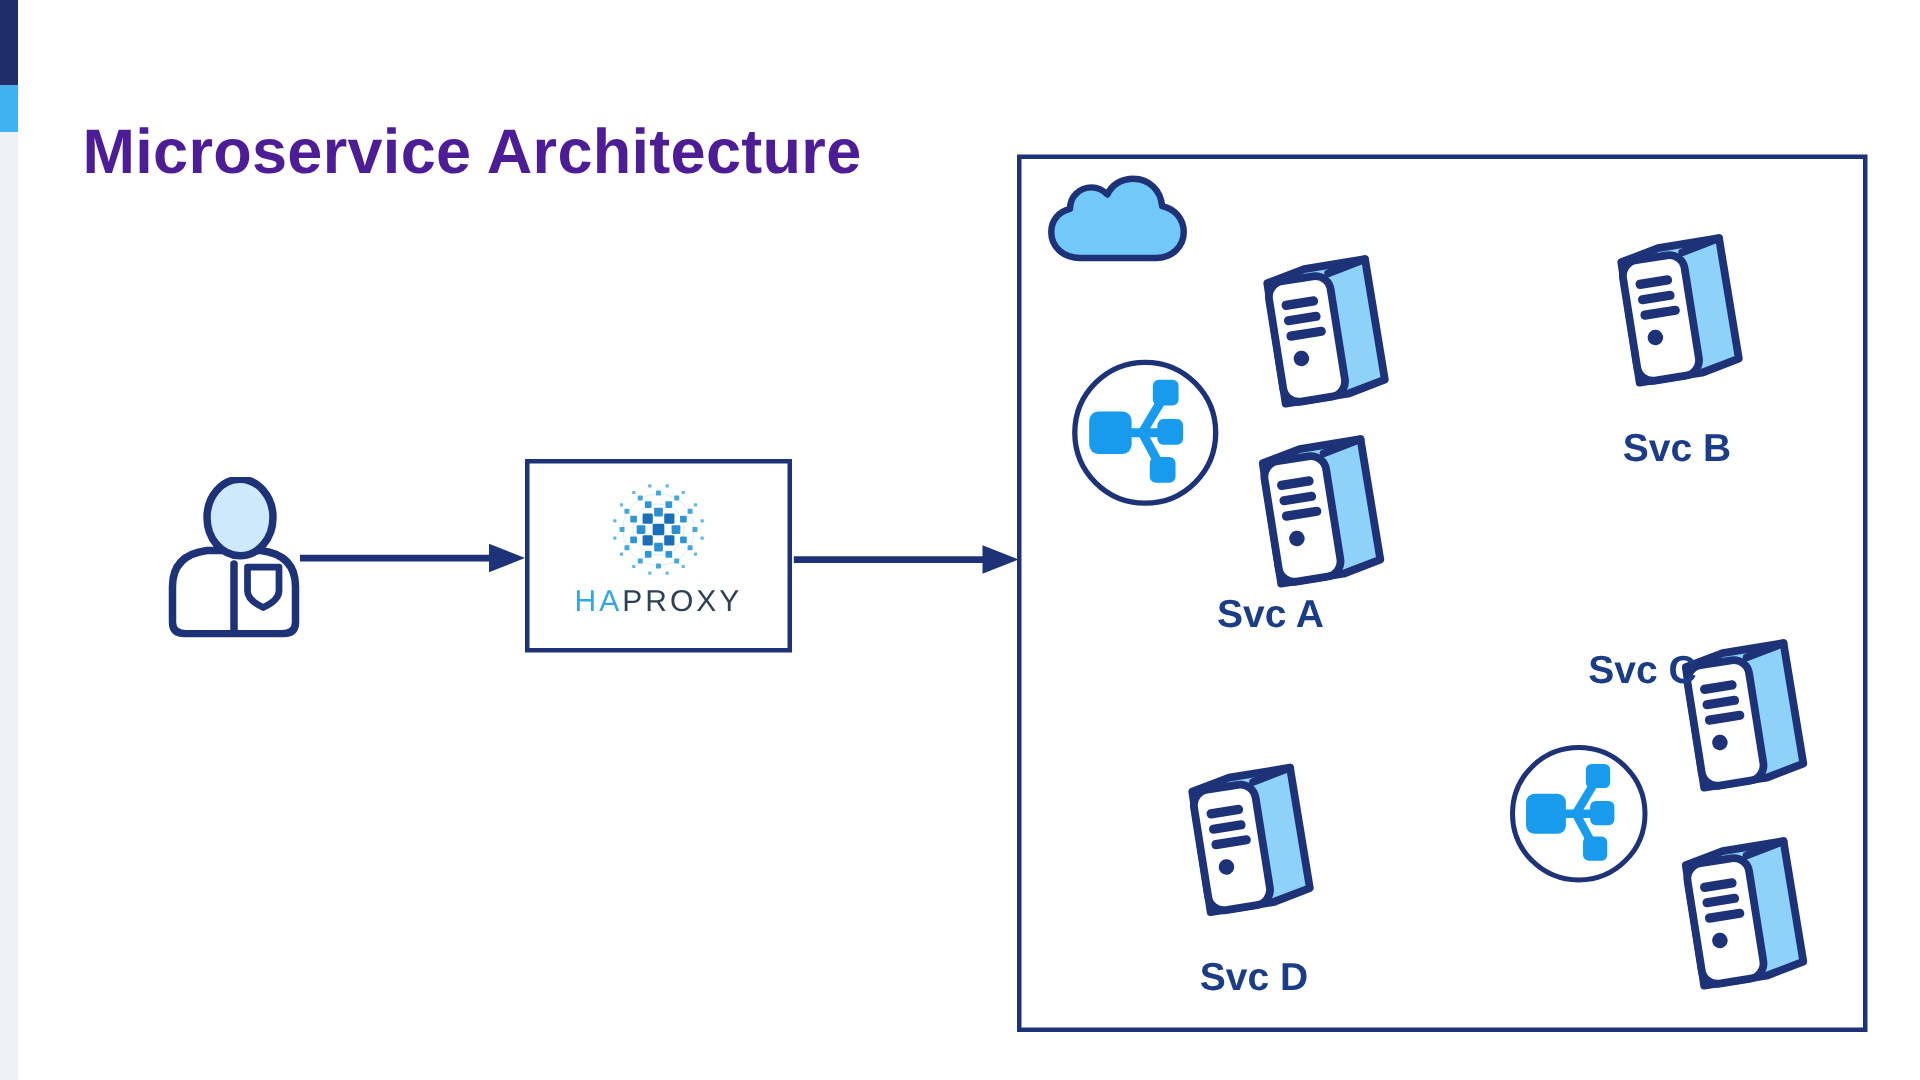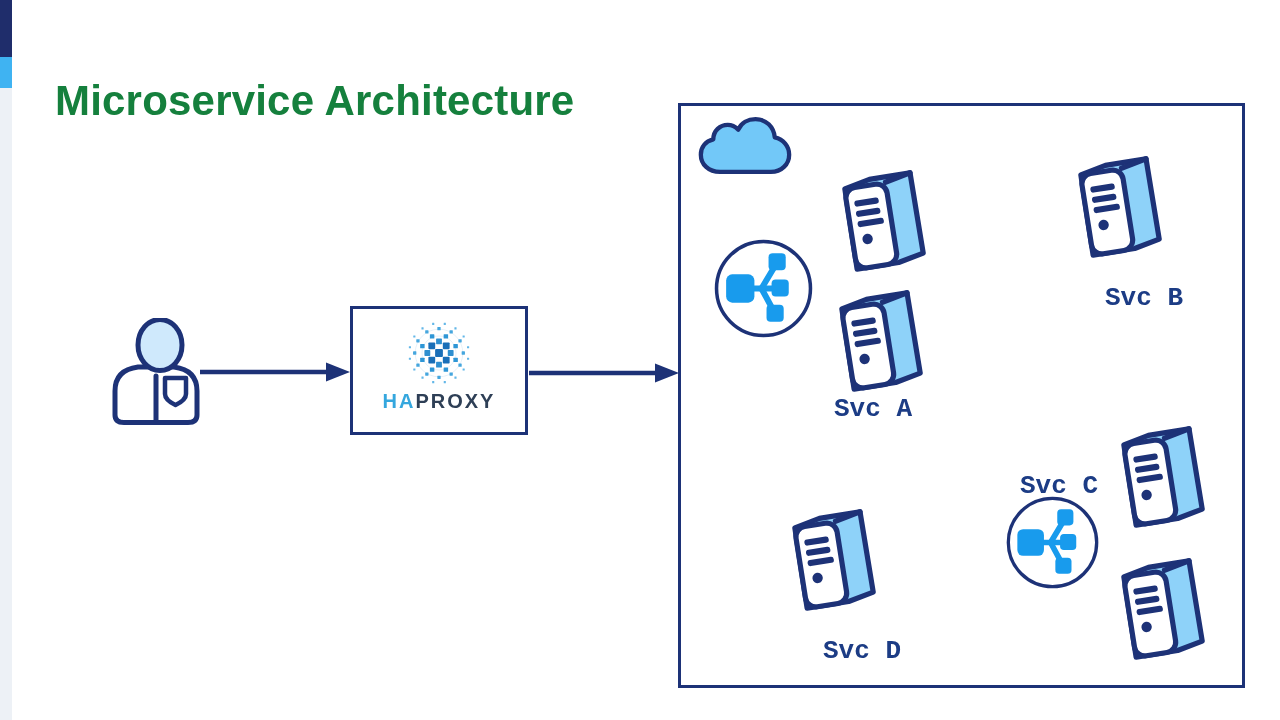--- a/index.html
+++ b/index.html
@@ -6,43 +6,43 @@
   html, body { width: 1280px; height: 720px; background: #ffffff; overflow: hidden; }
   body { font-family: "Liberation Sans", sans-serif; position: relative; }
   .abs { position: absolute; }
 
   
   .accent-navy { left: 0; top: 0; width: 12px; height: 57px; background: #1f2d6b; }
   .accent-blue { left: 0; top: 57px; width: 12px; height: 31px; background: #3fb3f2; }
   .accent-strip { left: 0; top: 88px; width: 12px; height: 632px; background: #edf1f6; }
 
   
-  .title { left: 55px; top: 77px; font-size: 42px; font-weight: 800; color: #15803d;
+  .title { left: 55px; top: 77px; font-size: 42px; font-weight: 800; color: #4c1d95;
            letter-spacing: 0.2px; white-space: nowrap; }
 
   
   .haproxy-box { left: 350px; top: 306px; width: 178px; height: 129px;
                  background: #ffffff; border: 3px solid #1d3277;
                  display: flex; flex-direction: column; align-items: center; }
   .haproxy-logo { margin-top: 9px; }
-  .haproxy-word { font-size: 20px; font-weight: bold; letter-spacing: 2px; margin-top: 2px; white-space: nowrap; text-align: center; }
+  .haproxy-word { font-size: 20px; font-weight: normal; letter-spacing: 2px; margin-top: 2px; white-space: nowrap; text-align: center; }
   .hx-ha { color: #35a7de; }
   .hx-proxy { color: #2e3f56; }
 
   
   .cluster-box { left: 678px; top: 103px; width: 567px; height: 585px;
                  border: 3px solid #1d3277; background: #ffffff; }
 
   
-  .svc-label { font-family: Liberation Mono, monospace; font-weight: bold;
-               font-size: 26px; color: #1c3c85; width: 130px; text-align: right;
+  .svc-label { font-family: Liberation Sans, sans-serif; font-weight: bold;
+               font-size: 26px; color: #1c3c85; width: 130px; text-align: center;
                white-space: pre; }
   .svc-a { left: 782px; top: 394px; }
   .svc-b { left: 1053px; top: 283px; }
-  .svc-c { left: 968px; top: 431px; margin-top: 40px; }
+  .svc-c { left: 1030px; top: 431px; }
   .svc-d { left: 771px; top: 636px; }
 
   svg { display: block; }
 </style>
 </head>
 <body>
 
 <svg width="0" height="0" style="position:absolute">
   <defs>
 

